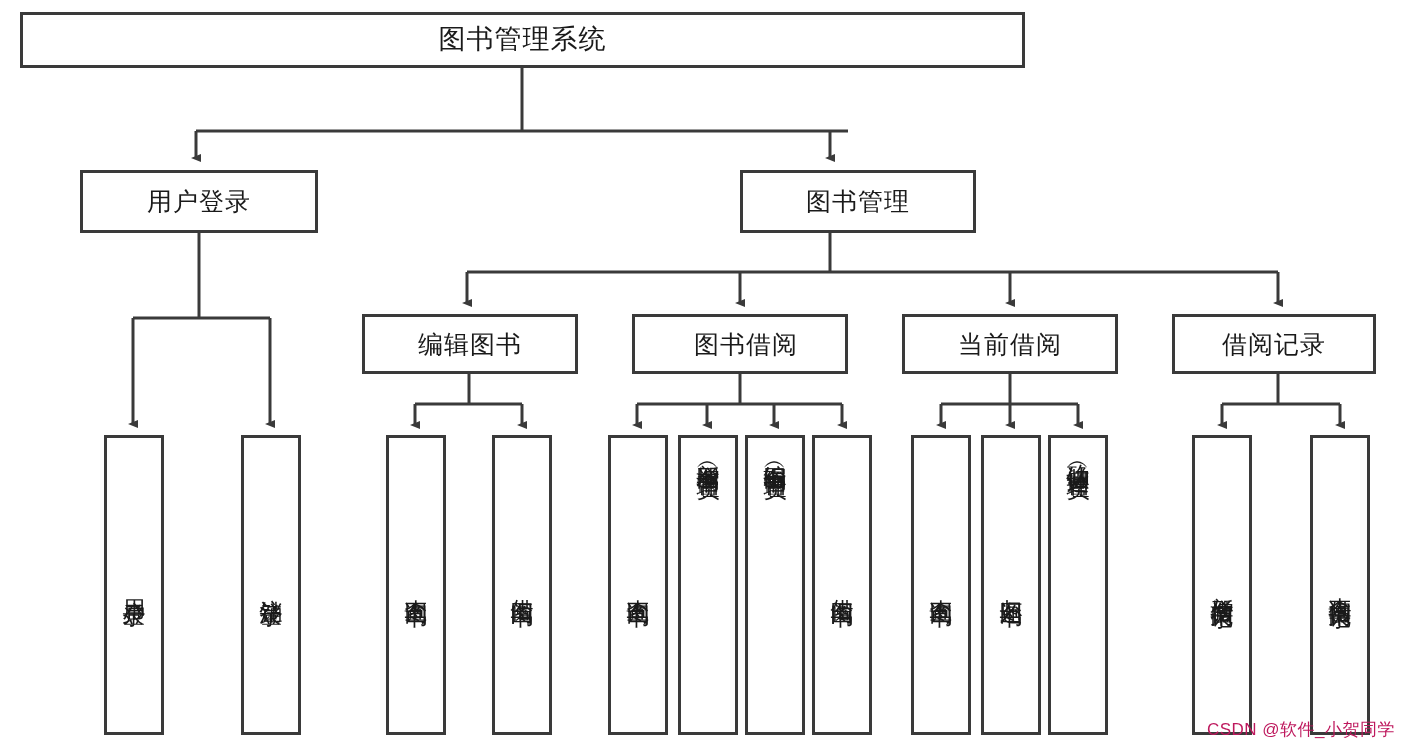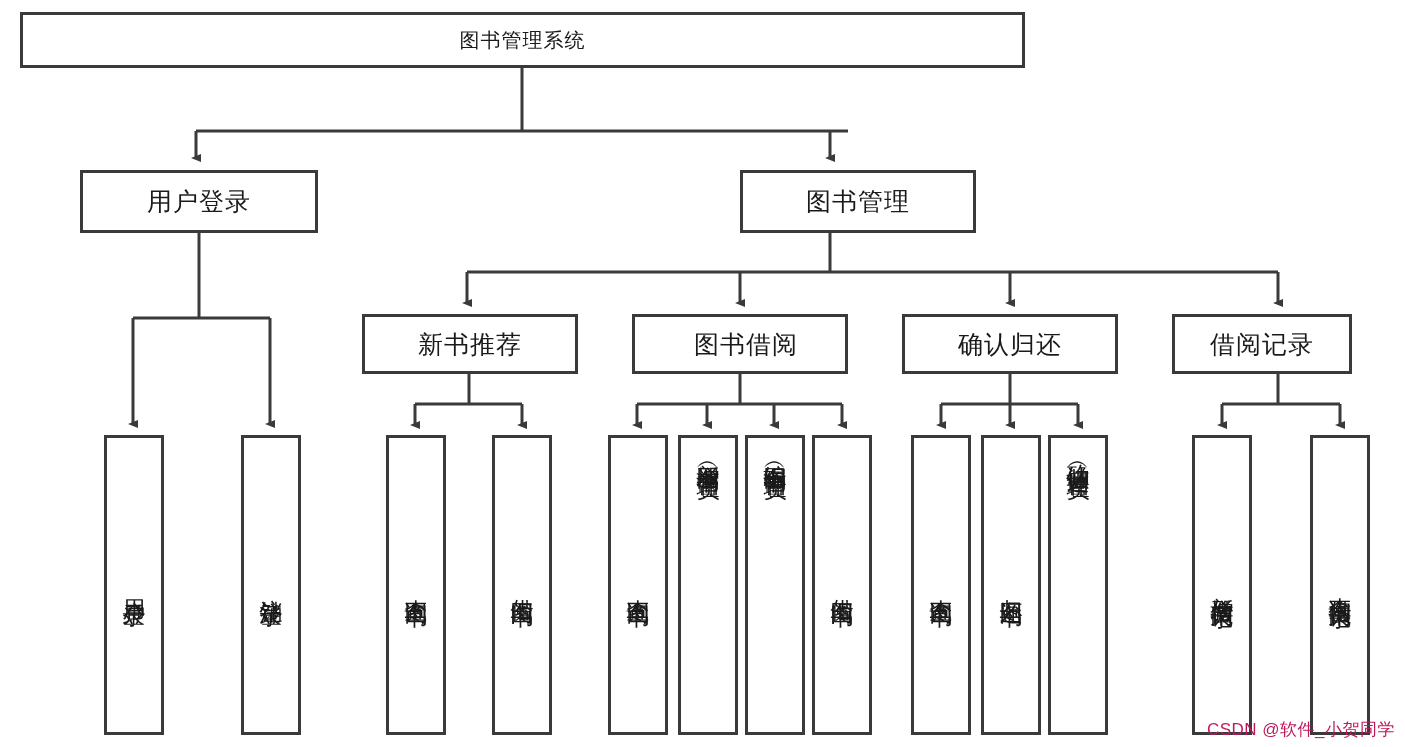--- a/index.html
+++ b/index.html
@@ -42,21 +42,21 @@
     text-align: center;
     line-height: 1.15;
     white-space: nowrap;
   }
   
   .node.horiz .label {
     font-size: 25px;
     letter-spacing: 1px;
   }
   .node.root .label {
-    font-size: 20px;
+    font-size: 27px;
   }
   
   .node.vert {
     align-items: flex-start;
     padding-top: 8px;
     justify-content: center;
   }
   .node.vert .label {
     writing-mode: vertical-rl;
     text-orientation: upright;
@@ -142,29 +142,29 @@
   </div>
 
   <div class="node horiz" style="left:80px; top:170px; width:238px; height:63px;">
     <span class="label">用户登录</span>
   </div>
   <div class="node horiz" style="left:712px; top:170px; width:236px; height:63px;margin-left:28px;">
     <span class="label">图书管理</span>
   </div>
 
   <div class="node horiz" style="left:362px; top:314px; width:216px; height:60px;">
-    <span class="label">新书推荐</span>
+    <span class="label">编辑图书</span>
   </div>
   <div class="node horiz" style="left:632px; top:314px; width:216px; height:60px;padding-left:12px;">
     <span class="label">图书借阅</span>
   </div>
   <div class="node horiz" style="left:902px; top:314px; width:216px; height:60px;">
-    <span class="label">确认归还</span>
-  </div>
-  <div class="node horiz" style="left:1172px; top:314px; width:180px; height:60px;">
+    <span class="label">当前借阅</span>
+  </div>
+  <div class="node horiz" style="left:1172px; top:314px; width:204px; height:60px;">
     <span class="label">借阅记录</span>
   </div>
 
   <div class="node vert short" style="left:104px; top:435px; width:60px; height:300px;">
     <span class="label">用户登录</span>
   </div>
   <div class="node vert short" style="left:241px; top:435px; width:60px; height:300px;">
     <span class="label">注销登录</span>
   </div>
 

